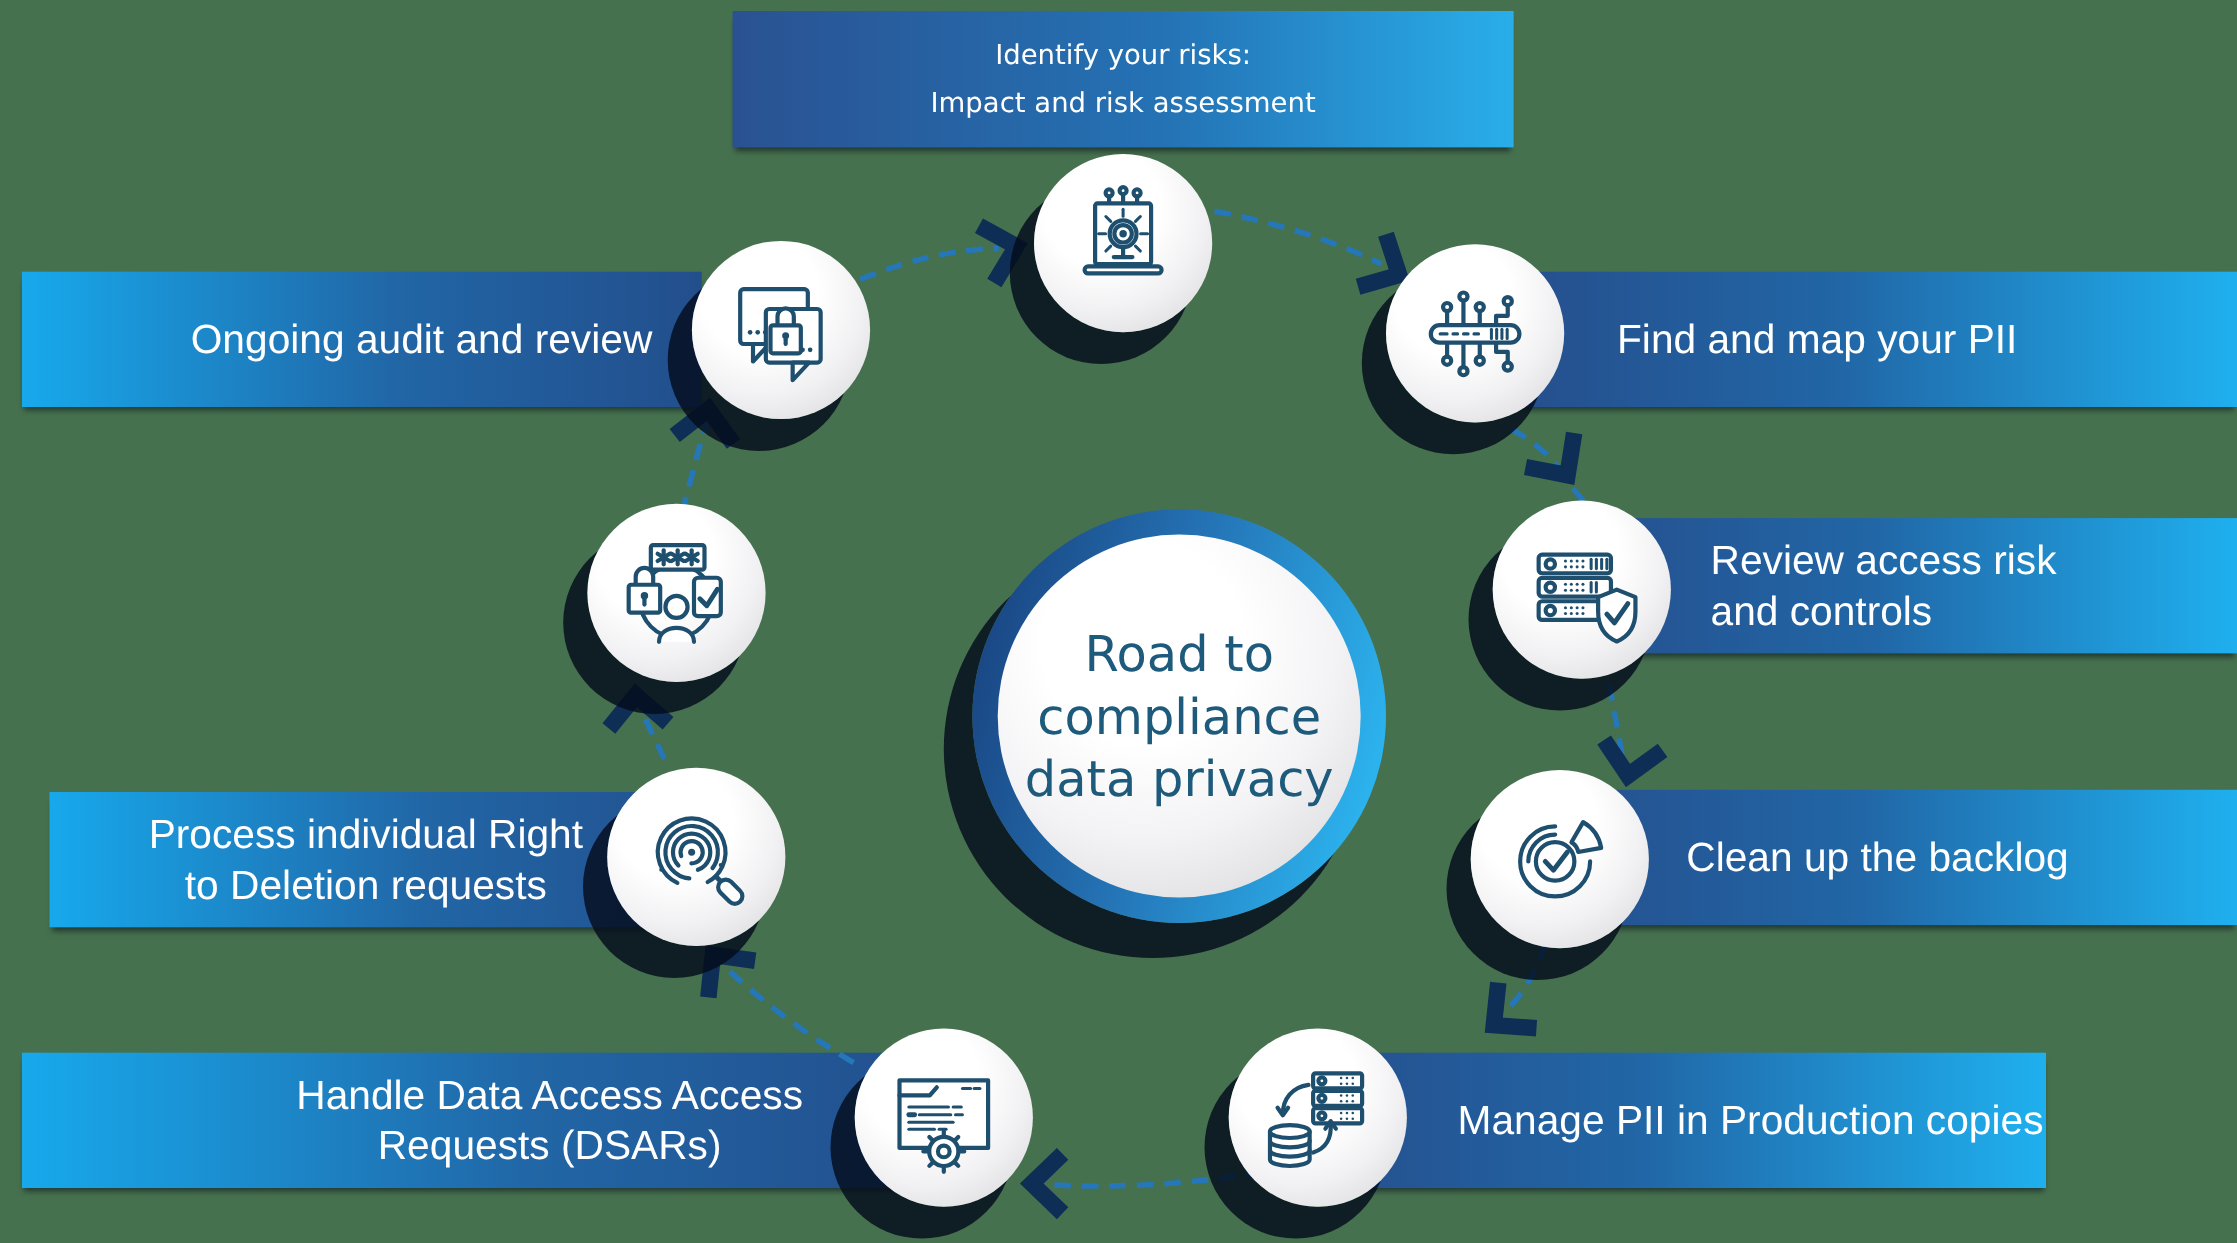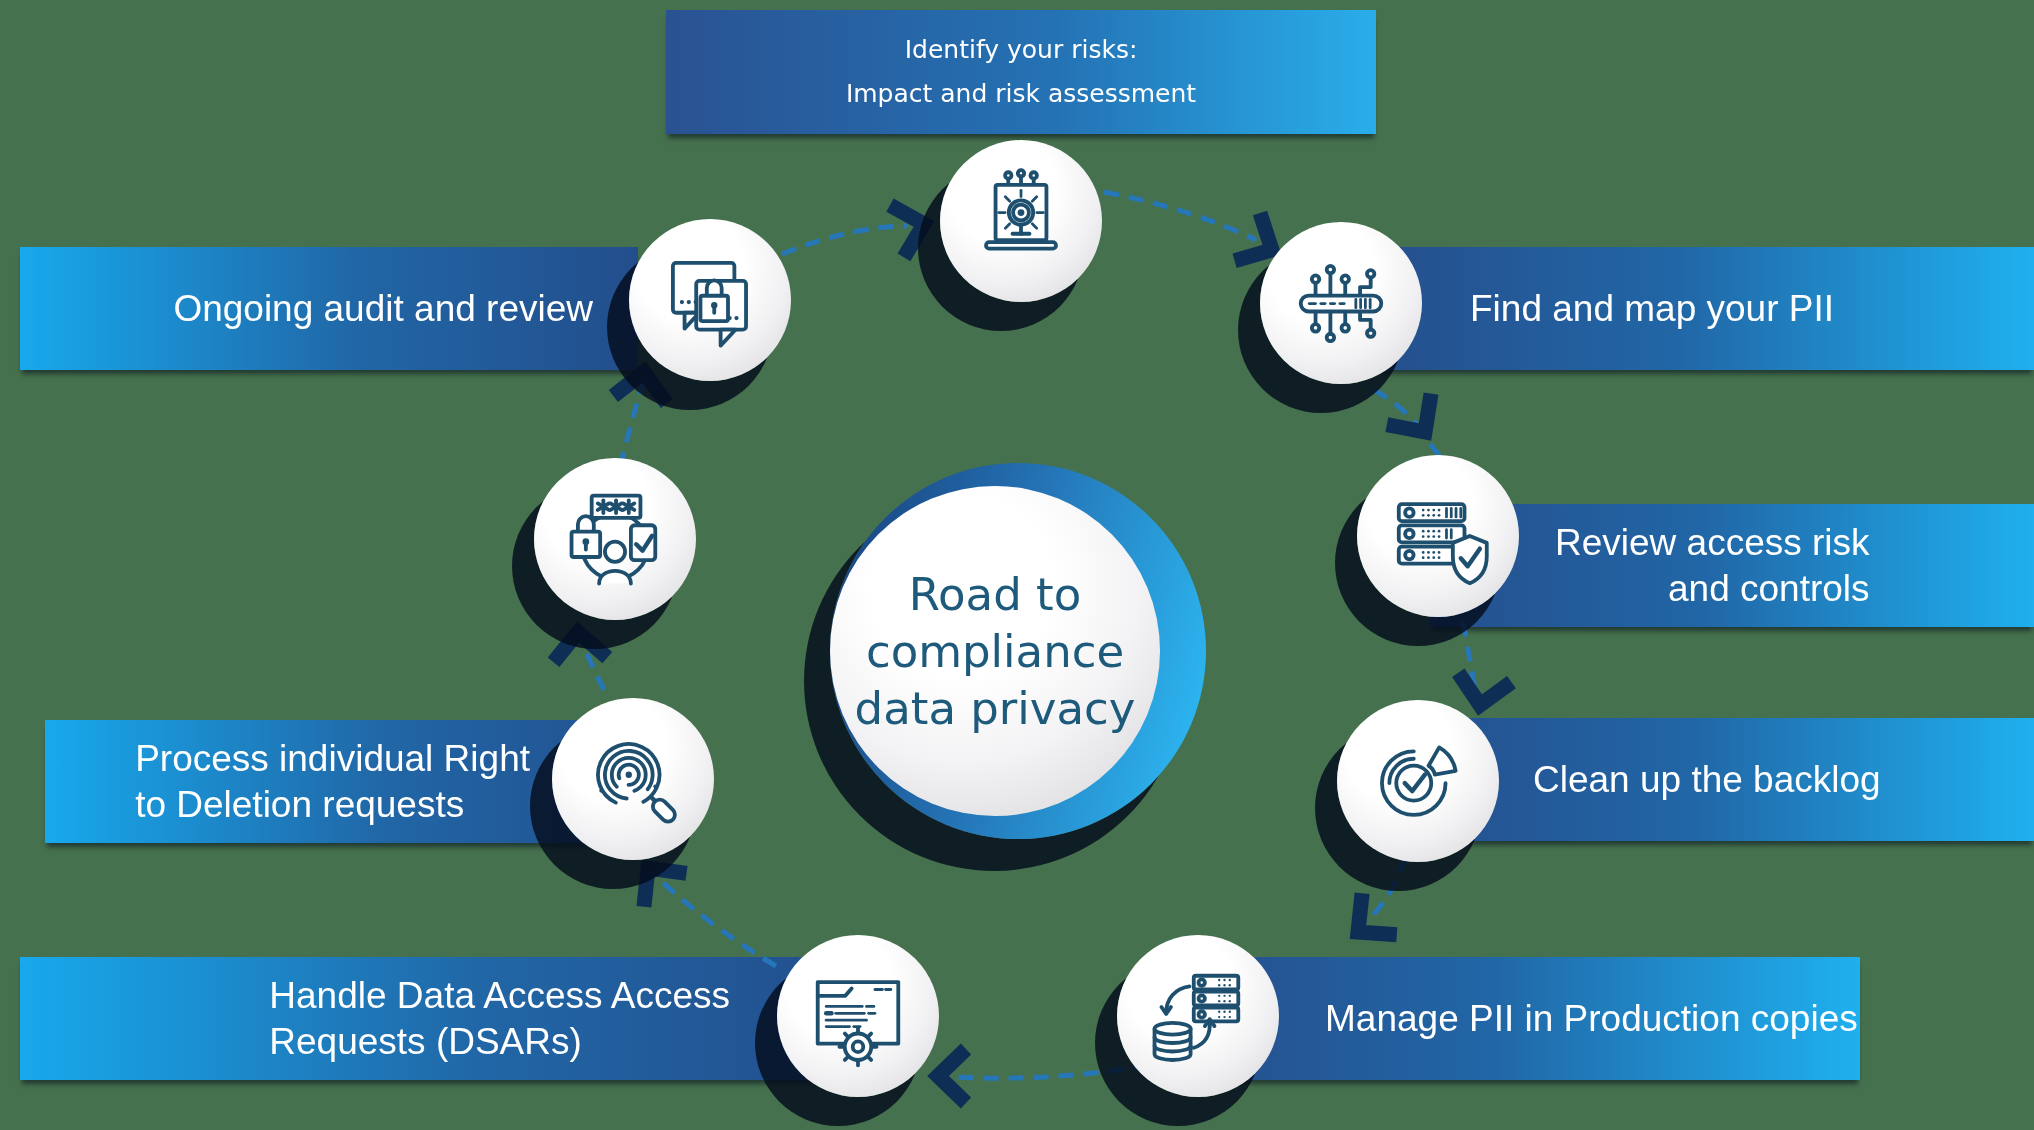--- a/index.html
+++ b/index.html
@@ -4,28 +4,28 @@
 <style>
   html,body{margin:0;padding:0;}
   body{width:2034px;height:1130px;overflow:hidden;background:#46714e;font-family:"Liberation Sans",sans-serif;}
   #stage{position:relative;width:2034px;height:1130px;background:#46714e;}
 
   
   .banner{position:absolute;height:123px;display:flex;align-items:center;color:#fff;
           font-size:37px;line-height:46px;
           box-shadow:0 6px 5px -2px rgba(4,12,28,.55);}
   .b-right{background:linear-gradient(90deg,#264f8d 0%,#2166a6 45%,#1fb0ef 100%);justify-content:flex-start;text-align:left;}
-  .b-left{background:linear-gradient(90deg,#17a9ec 0%,#2166a6 55%,#234e8c 100%);justify-content:flex-end;text-align:left;padding-left:36px;}
+  .b-left{background:linear-gradient(90deg,#17a9ec 0%,#2166a6 55%,#234e8c 100%);justify-content:flex-end;text-align:center;padding-left:36px;}
   .banner .lbl{display:block;}
 
   #b-top{left:666px;top:10px;width:710px;height:124px;justify-content:center;text-align:center;
          background:linear-gradient(90deg,#2a5292 0%,#2472b4 55%,#29aeea 100%);
          font-family:"DejaVu Sans",sans-serif;font-size:25px;line-height:44px;}
   #b-find     {left:1380px;top:247px;width:654px;padding-left:90px;box-sizing:border-box;}
-  #b-review   {left:1430px;top:504px;width:604px;padding-left:125px;box-sizing:border-box;text-align:right;}
+  #b-review   {left:1430px;top:471px;width:604px;padding-left:125px;box-sizing:border-box;}
   #b-clean    {left:1410px;top:718px;width:624px;padding-left:123px;box-sizing:border-box;}
   #b-manage   {left:1190px;top:957px;width:670px;padding-left:135px;box-sizing:border-box;}
   #b-audit    {left:20px;top:247px;width:618px;padding-right:45px;box-sizing:border-box;}
   #b-proactive{left:20px;top:477px;width:580px;padding-right:100px;box-sizing:border-box;}
   #b-process  {left:20px;top:720px;width:620px;padding-right:135px;box-sizing:border-box;margin-left:25px;}
   #b-dsar     {left:20px;top:957px;width:840px;padding-right:130px;box-sizing:border-box;}
 
   
   .circle{position:absolute;width:162px;height:162px;border-radius:50%;z-index:3;
           background:radial-gradient(circle at 38% 30%,#ffffff 35%,#f1f1f3 62%,#dddde0 88%,#d2d2d6 100%);
@@ -36,24 +36,24 @@
   #c-circuit {left:1260px;top:222px;}
   #c-server  {left:1357px;top:455px;}
   #c-pie     {left:1337px;top:700px;}
   #c-db      {left:1117px;top:935px;}
   #c-folder  {left:777px;top:935px;}
   #c-finger  {left:552px;top:698px;}
   #c-password{left:534px;top:458px;}
   #c-chat    {left:629px;top:219px;}
 
   
-  #center-ring{position:absolute;left:830px;top:463px;width:376px;height:376px;border-radius:50%;z-index:3;
+  #center-ring{position:absolute;left:884px;top:463px;width:376px;height:376px;border-radius:50%;z-index:3;
                background:linear-gradient(105deg,#1a4784 8%,#2472b4 45%,#2cb5f0 92%);
                box-shadow:-24px 30px 0 2px rgba(4,12,28,.82);
-               display:flex;align-items:center;justify-content:flex-start;}
+               display:flex;align-items:center;justify-content:center;}
   #center-inner{width:330px;height:330px;border-radius:50%;
                background:radial-gradient(circle at 40% 30%,#ffffff 30%,#f3f3f5 58%,#dcdcdf 88%,#d4d4d8 100%);
                display:flex;align-items:center;justify-content:center;text-align:center;
                color:#1d5a7c;font-family:"DejaVu Sans",sans-serif;font-size:45px;line-height:57px;}
 
   
   #flow{position:absolute;left:0;top:0;z-index:2;pointer-events:none;}
   .dash{fill:none;stroke:#2577ba;stroke-width:5;stroke-dasharray:15 10;}
   .chev{fill:none;stroke:#0f2e56;stroke-width:15;stroke-linejoin:miter;stroke-linecap:butt;}
 

